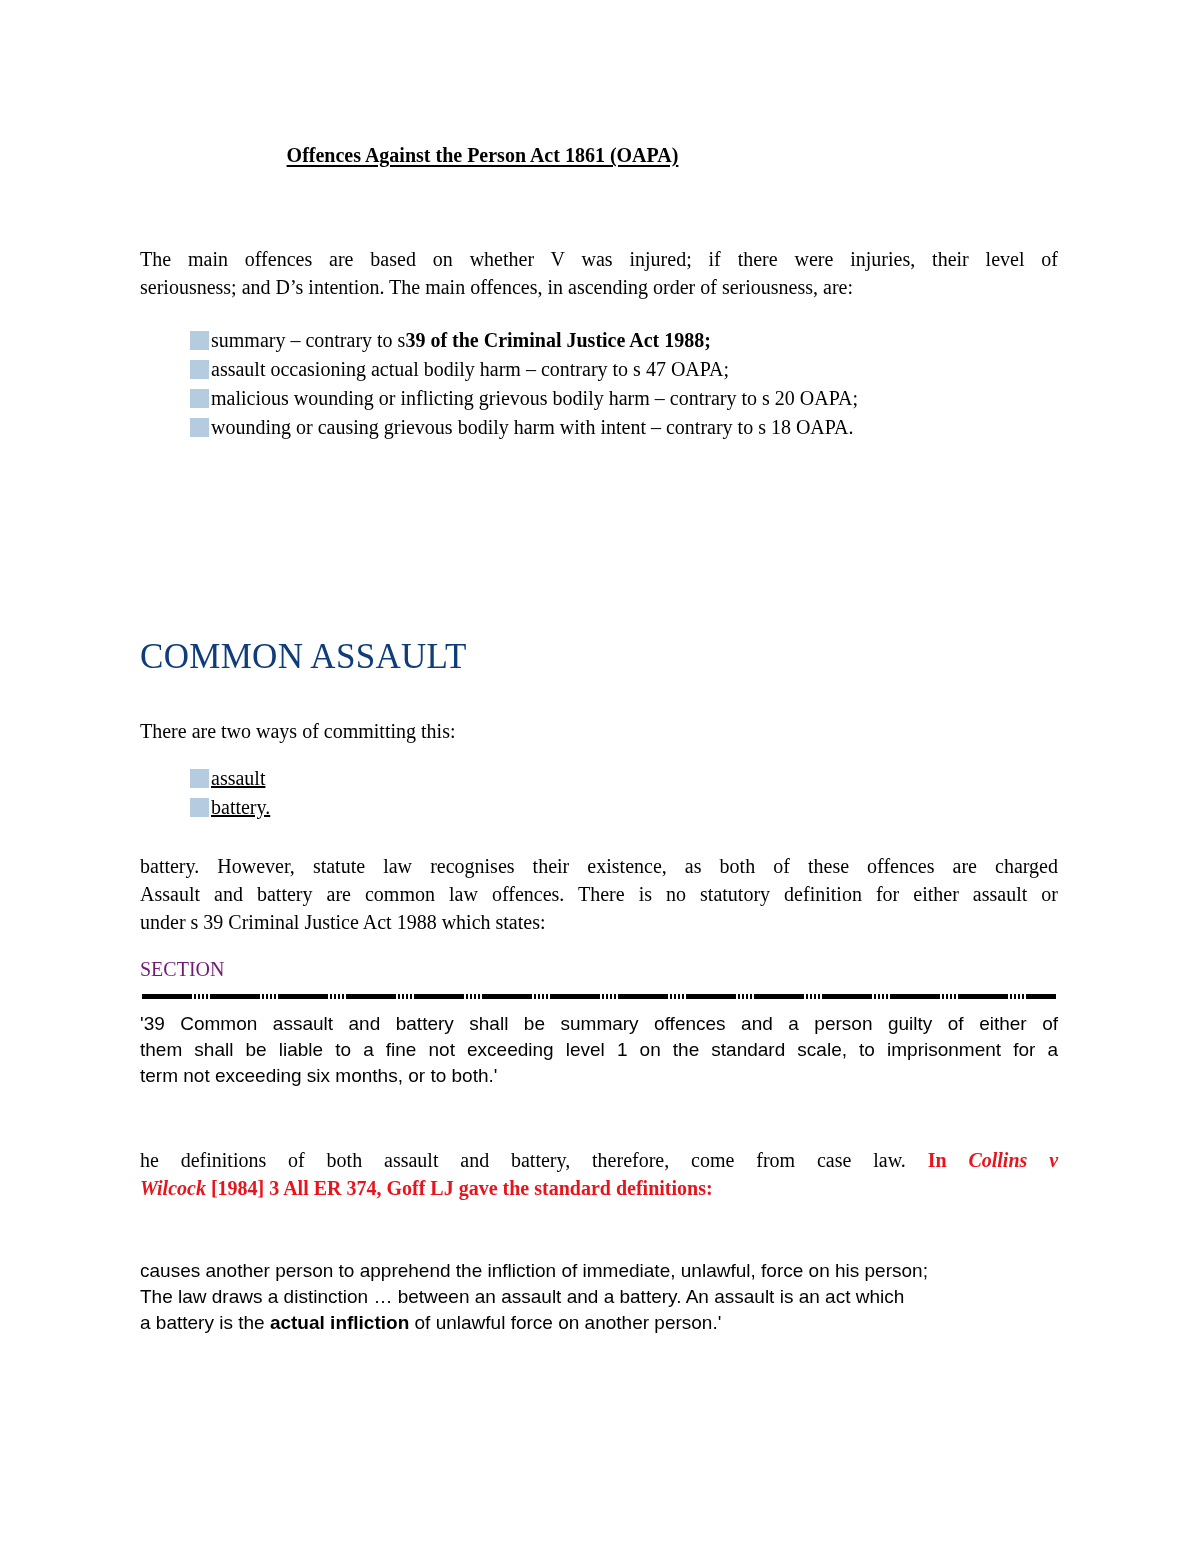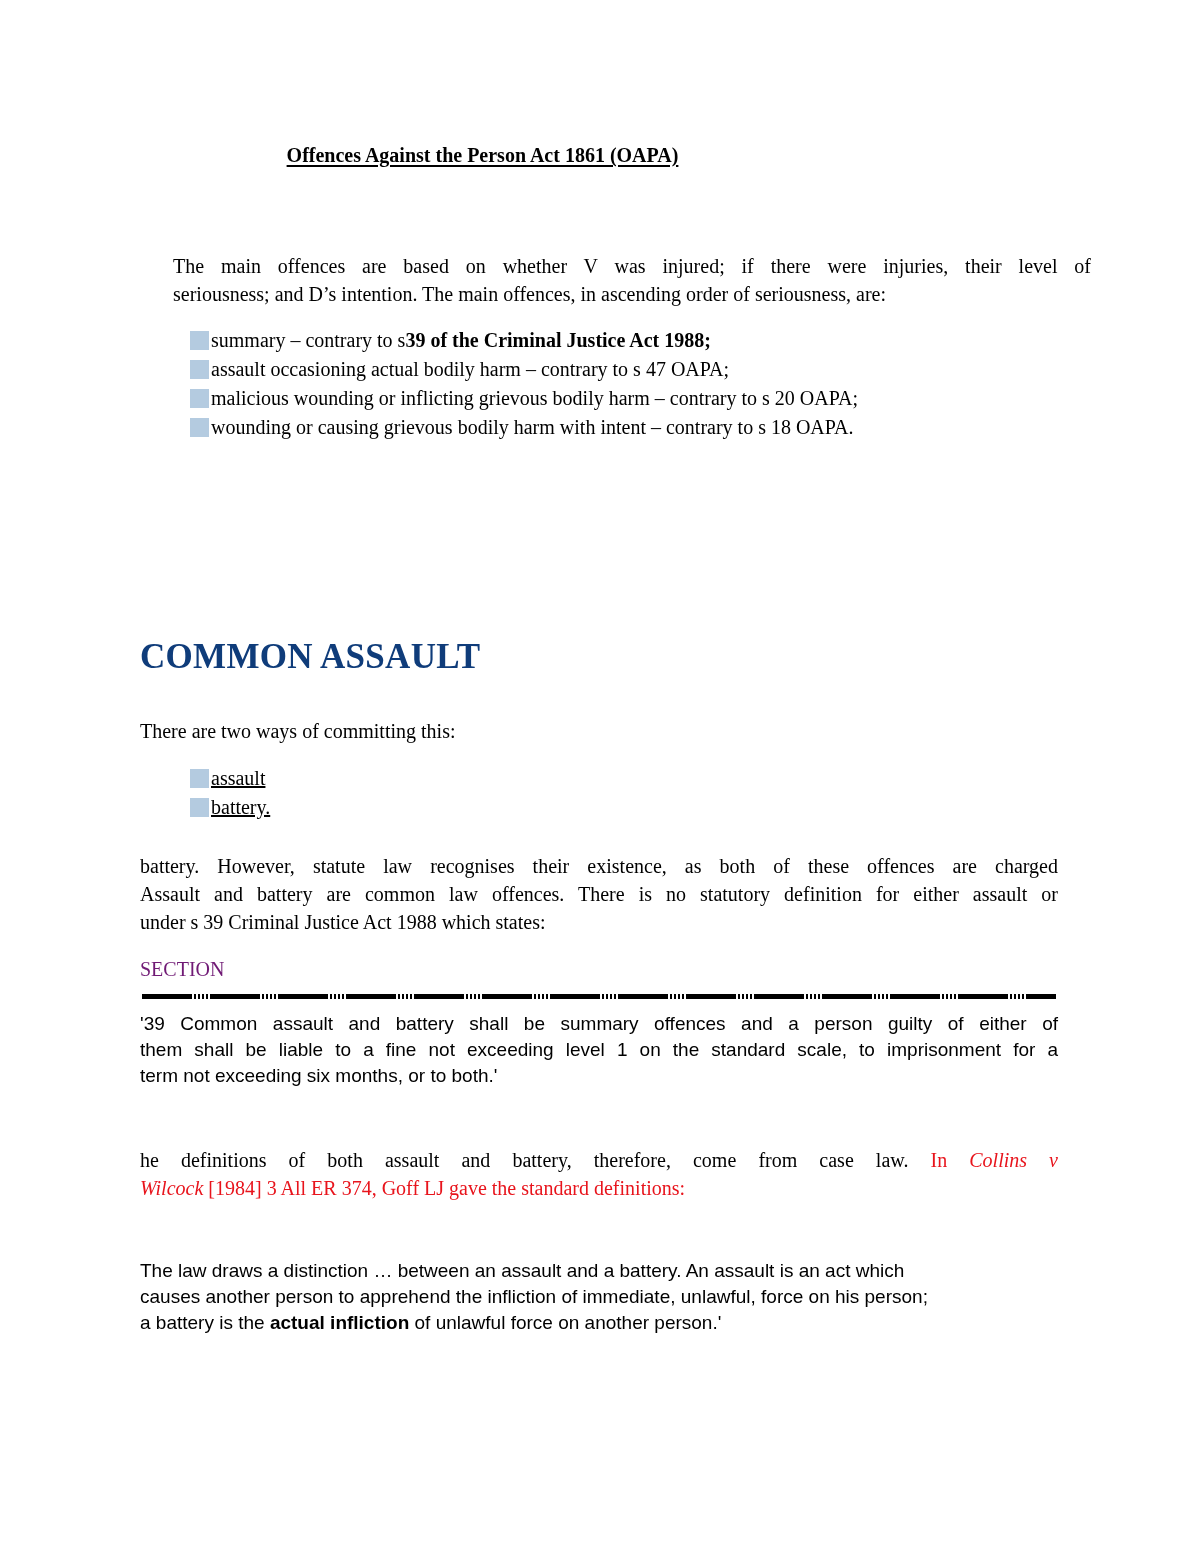--- a/index.html
+++ b/index.html
@@ -18,50 +18,50 @@
       text-align: justify; text-align-last: left;
     }
     .bullets { left: 190px; font-size: 20px; line-height: 29px; }
     .bullet-row { display: flex; align-items: center; white-space: nowrap; }
     .sq {
       display: inline-block; width: 19px; height: 19px; background: #b4cbe0;
       margin-right: 2px; flex: 0 0 auto;
     }
     .b { font-weight: bold; }
     .h-common {
-      left: 140px; top: 637px; font-size: 35px; font-weight: bold;
+      left: 140px; top: 637px; font-size: 35px; font-weight: normal;
       color: #0f3c7a; letter-spacing: 0.3px;
     }
     .h-section {
       left: 140px; top: 958px; font-size: 20px; color: #701a75;
     }
     .rule {
       left: 142px; top: 994px; width: 914px; height: 5px;
       background-image:
         repeating-linear-gradient(90deg,
           #000 0px, #000 50px,
           transparent 50px, transparent 52px,
           #000 52px, #000 54px, transparent 54px, transparent 56px,
           #000 56px, #000 58px, transparent 58px, transparent 60px,
           #000 60px, #000 62px, transparent 62px, transparent 64px,
           #000 64px, #000 66px, transparent 66px, transparent 68px);
     }
     .quote {
       left: 140px; width: 918px; font-family: "Liberation Sans", sans-serif;
       font-size: 19px; line-height: 26px; text-align: justify; text-align-last: left;
     }
-    .red { color: #e8141c; font-weight: normal; }
+    .red { color: #e8141c; font-weight: bold; }
     .italic { font-style: italic; }
   </style>
 </head>
 <body>
 
 <div class="abs title">Offences Against the Person Act 1861 (OAPA)</div>
 
-<div class="abs para" style="top:252px;margin-left:33px;">
+<div class="abs para" style="top:245px;">
   <div class="justify-line" style="text-align:justify;text-align-last:justify;">The main offences are based on whether V was injured; if there were injuries, their level of</div>
   <div>seriousness; and D’s intention. The main offences, in ascending order of seriousness, are:</div>
 </div>
 
 <div class="abs bullets" style="top:326px;">
   <div class="bullet-row">
     <span class="sq"></span>
     <span>summary – contrary to s </span>
       <span class="b">39 of the Criminal Justice Act 1988;</span>
   </div>
@@ -112,18 +112,18 @@
 <div class="abs para" style="top:1146px;">
   <div style="text-align:justify;text-align-last:justify;">
     <span>he definitions of both assault and battery, therefore, come from case law. </span><span class="red">In </span><span class="red italic">Collins v</span>
   </div>
   <div>
     <span class="red italic">Wilcock</span><span class="red"> [1984] 3 All ER 374, Goff LJ gave the standard definitions:</span>
   </div>
 </div>
 
 <div class="abs quote" style="top:1258px;width:880px;">
+  <div>causes another person to apprehend the infliction of immediate, unlawful, force on his person;</div>
   <div>The law draws a distinction … between an assault and a battery. An assault is an act which</div>
-  <div>causes another person to apprehend the infliction of immediate, unlawful, force on his person;</div>
   <div>
     <span>a battery is the </span><span class="b">actual infliction</span><span> of unlawful force on another person.'</span>
   </div>
 </div>
 
 </body></html>

